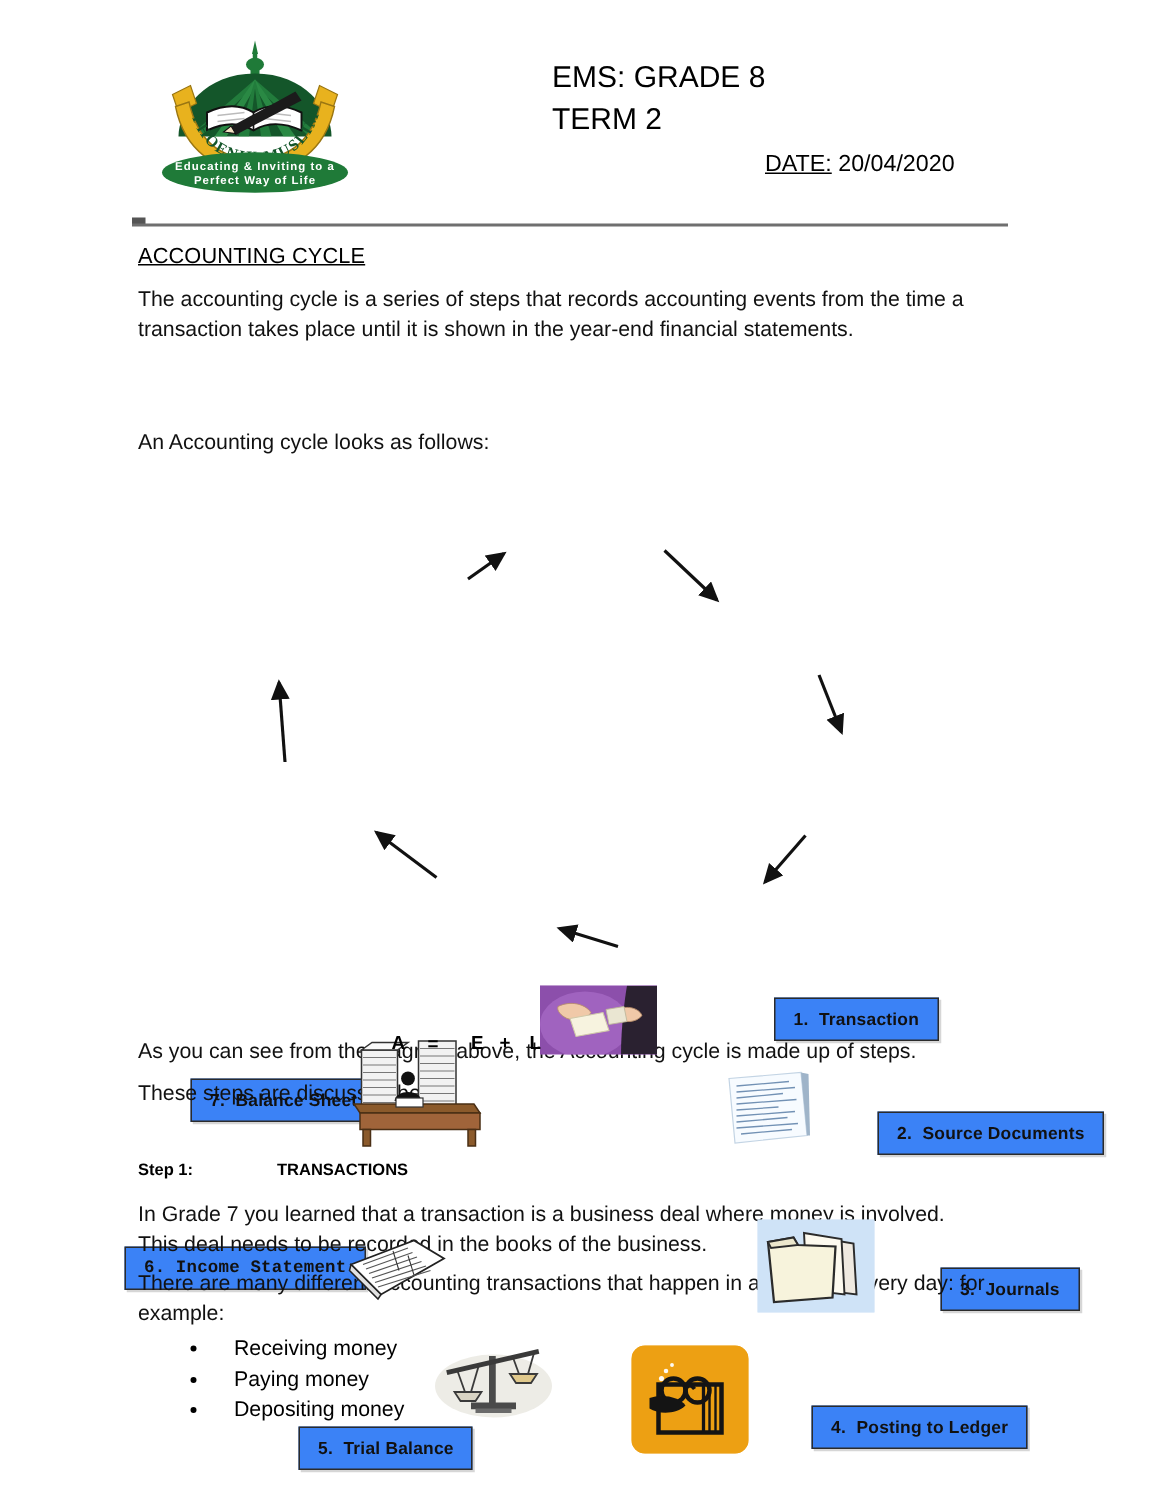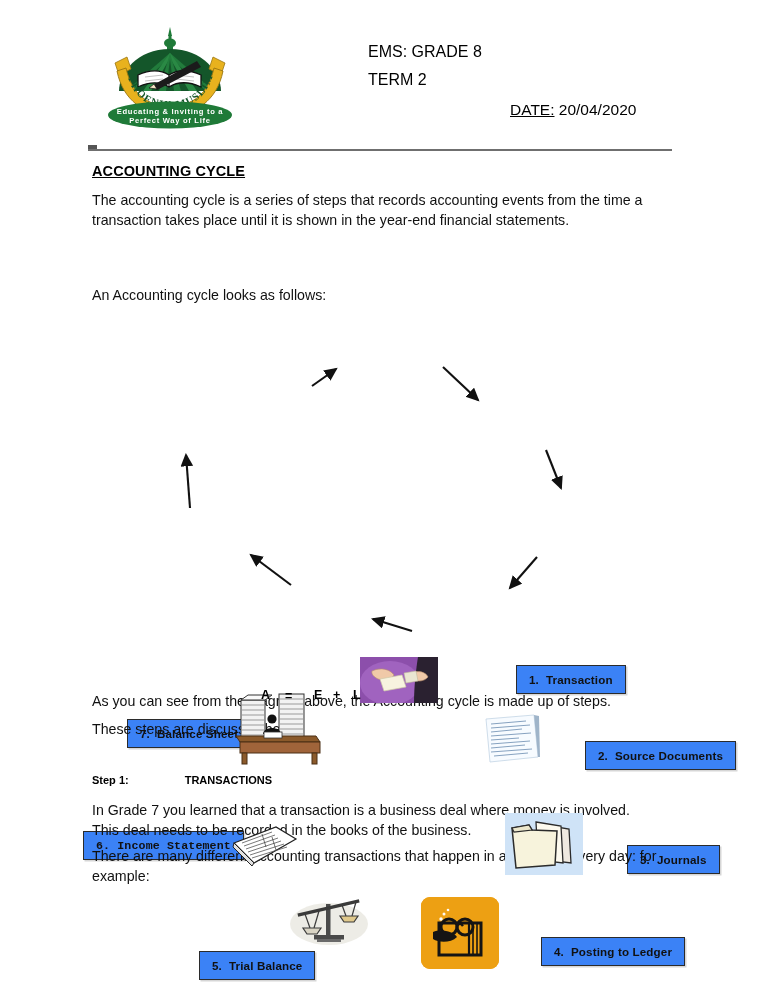--- a/index.html
+++ b/index.html
@@ -38,21 +38,21 @@
     width: 155px;
     height: 105px;
   }
   .header-text {
     position: absolute;
     left: 368px;
     top: 38px;
     width: 330px;
   }
   .header-line {
-    font-size: 16px;
+    font-size: 20px;
     line-height: 28px;
     color: #000;
     white-space: nowrap;
   }
   .header-date {
     margin-top: 7px;
     margin-left: 142px;
     font-size: 15.5px;
     white-space: nowrap;
   }
@@ -74,21 +74,21 @@
     height: 5px;
     background: #555;
   }
 
   
   .section-title {
     position: absolute;
     left: 92px;
     top: 163px;
     font-size: 14.5px;
-    font-weight: bold;
+    font-weight: normal;
     text-decoration: underline;
     letter-spacing: 0.1px;
   }
   .para {
     position: absolute;
     font-size: 14.2px;
     line-height: 19.5px;
     color: #111;
   }
   .p1 { left: 92px; top: 191px; width: 575px; }
@@ -507,14 +507,19 @@
   <div class="para p4">As you can see from the diagram above, the Accounting cycle is made up of steps.</div>
   <div class="para p5">These steps are discussed below.</div>
 
   <div class="step-head">
     <span>Step 1:</span><span class="gap"></span><span>TRANSACTIONS</span>
   </div>
 
   <div class="para p6">In Grade 7 you learned that a transaction is a business deal where money is involved.  This deal needs to be recorded in the books of the business.</div>
   <div class="para p7">There are many different Accounting transactions that happen in a business every day:  for example:</div>
 
+  <ul class="bullets">
+    <li>Receiving money</li>
+    <li>Paying money</li>
+    <li>Depositing  money</li>
+  </ul>
 
 </div>
 
 </body></html>

